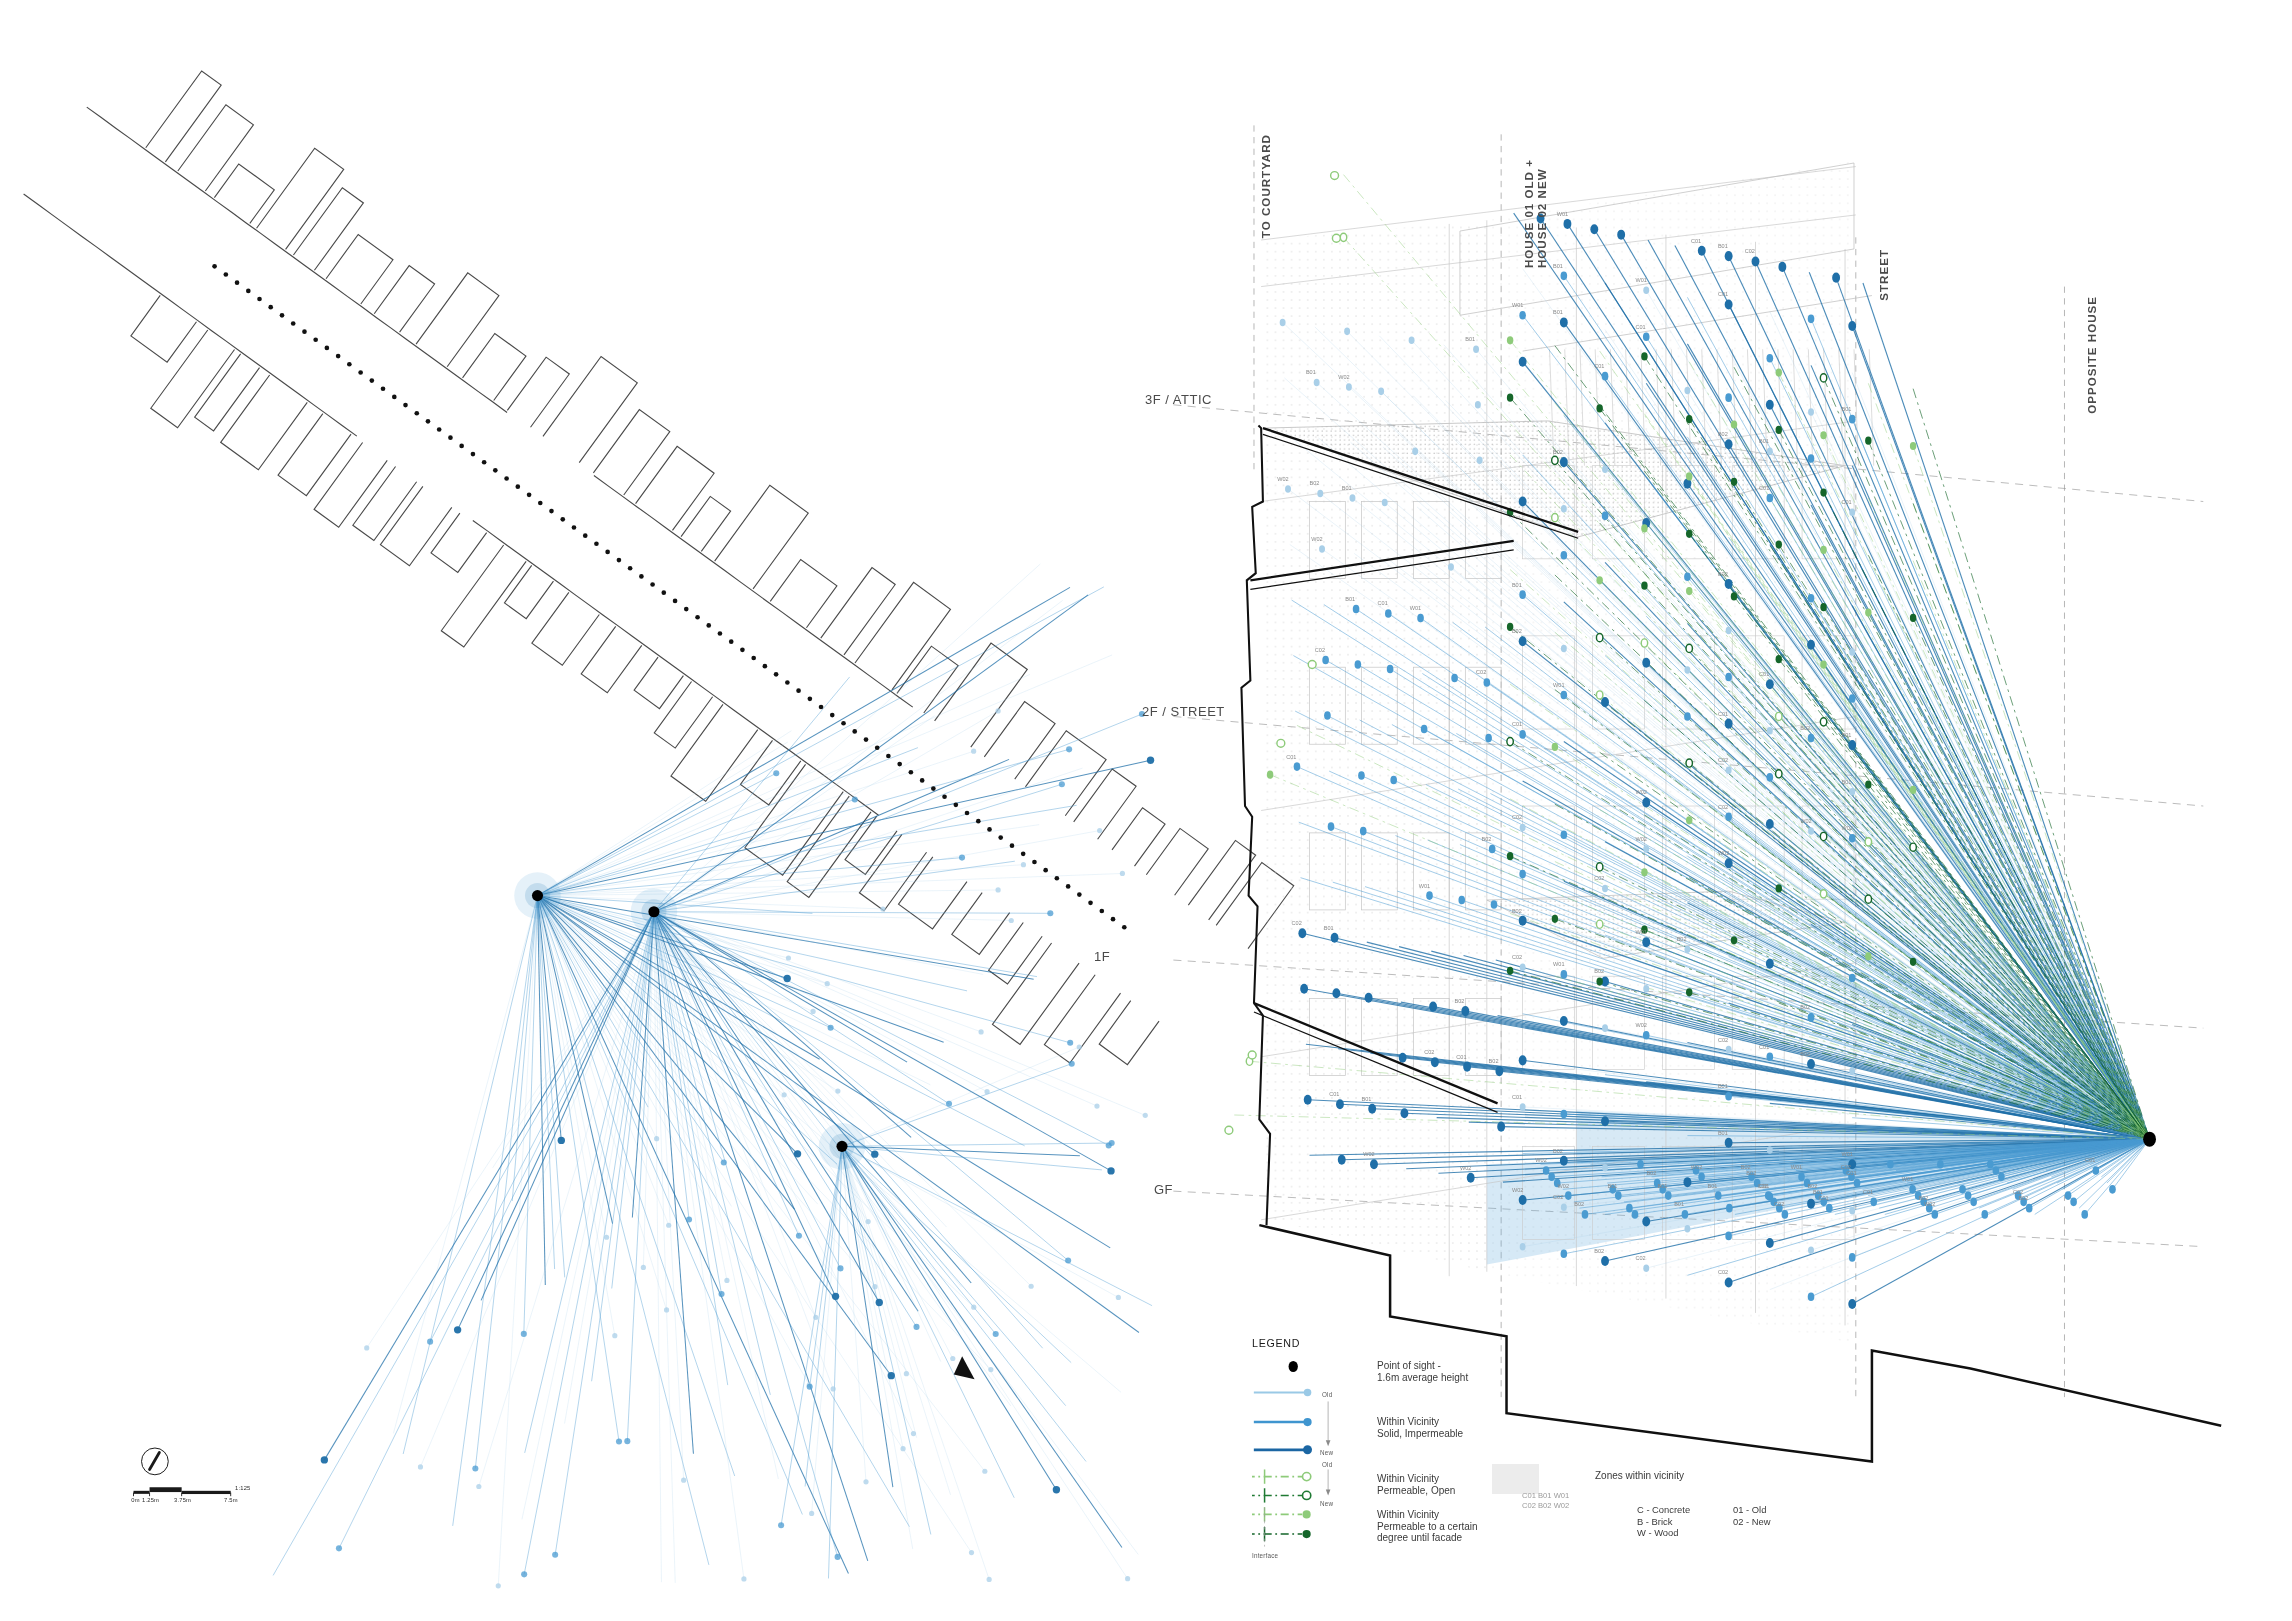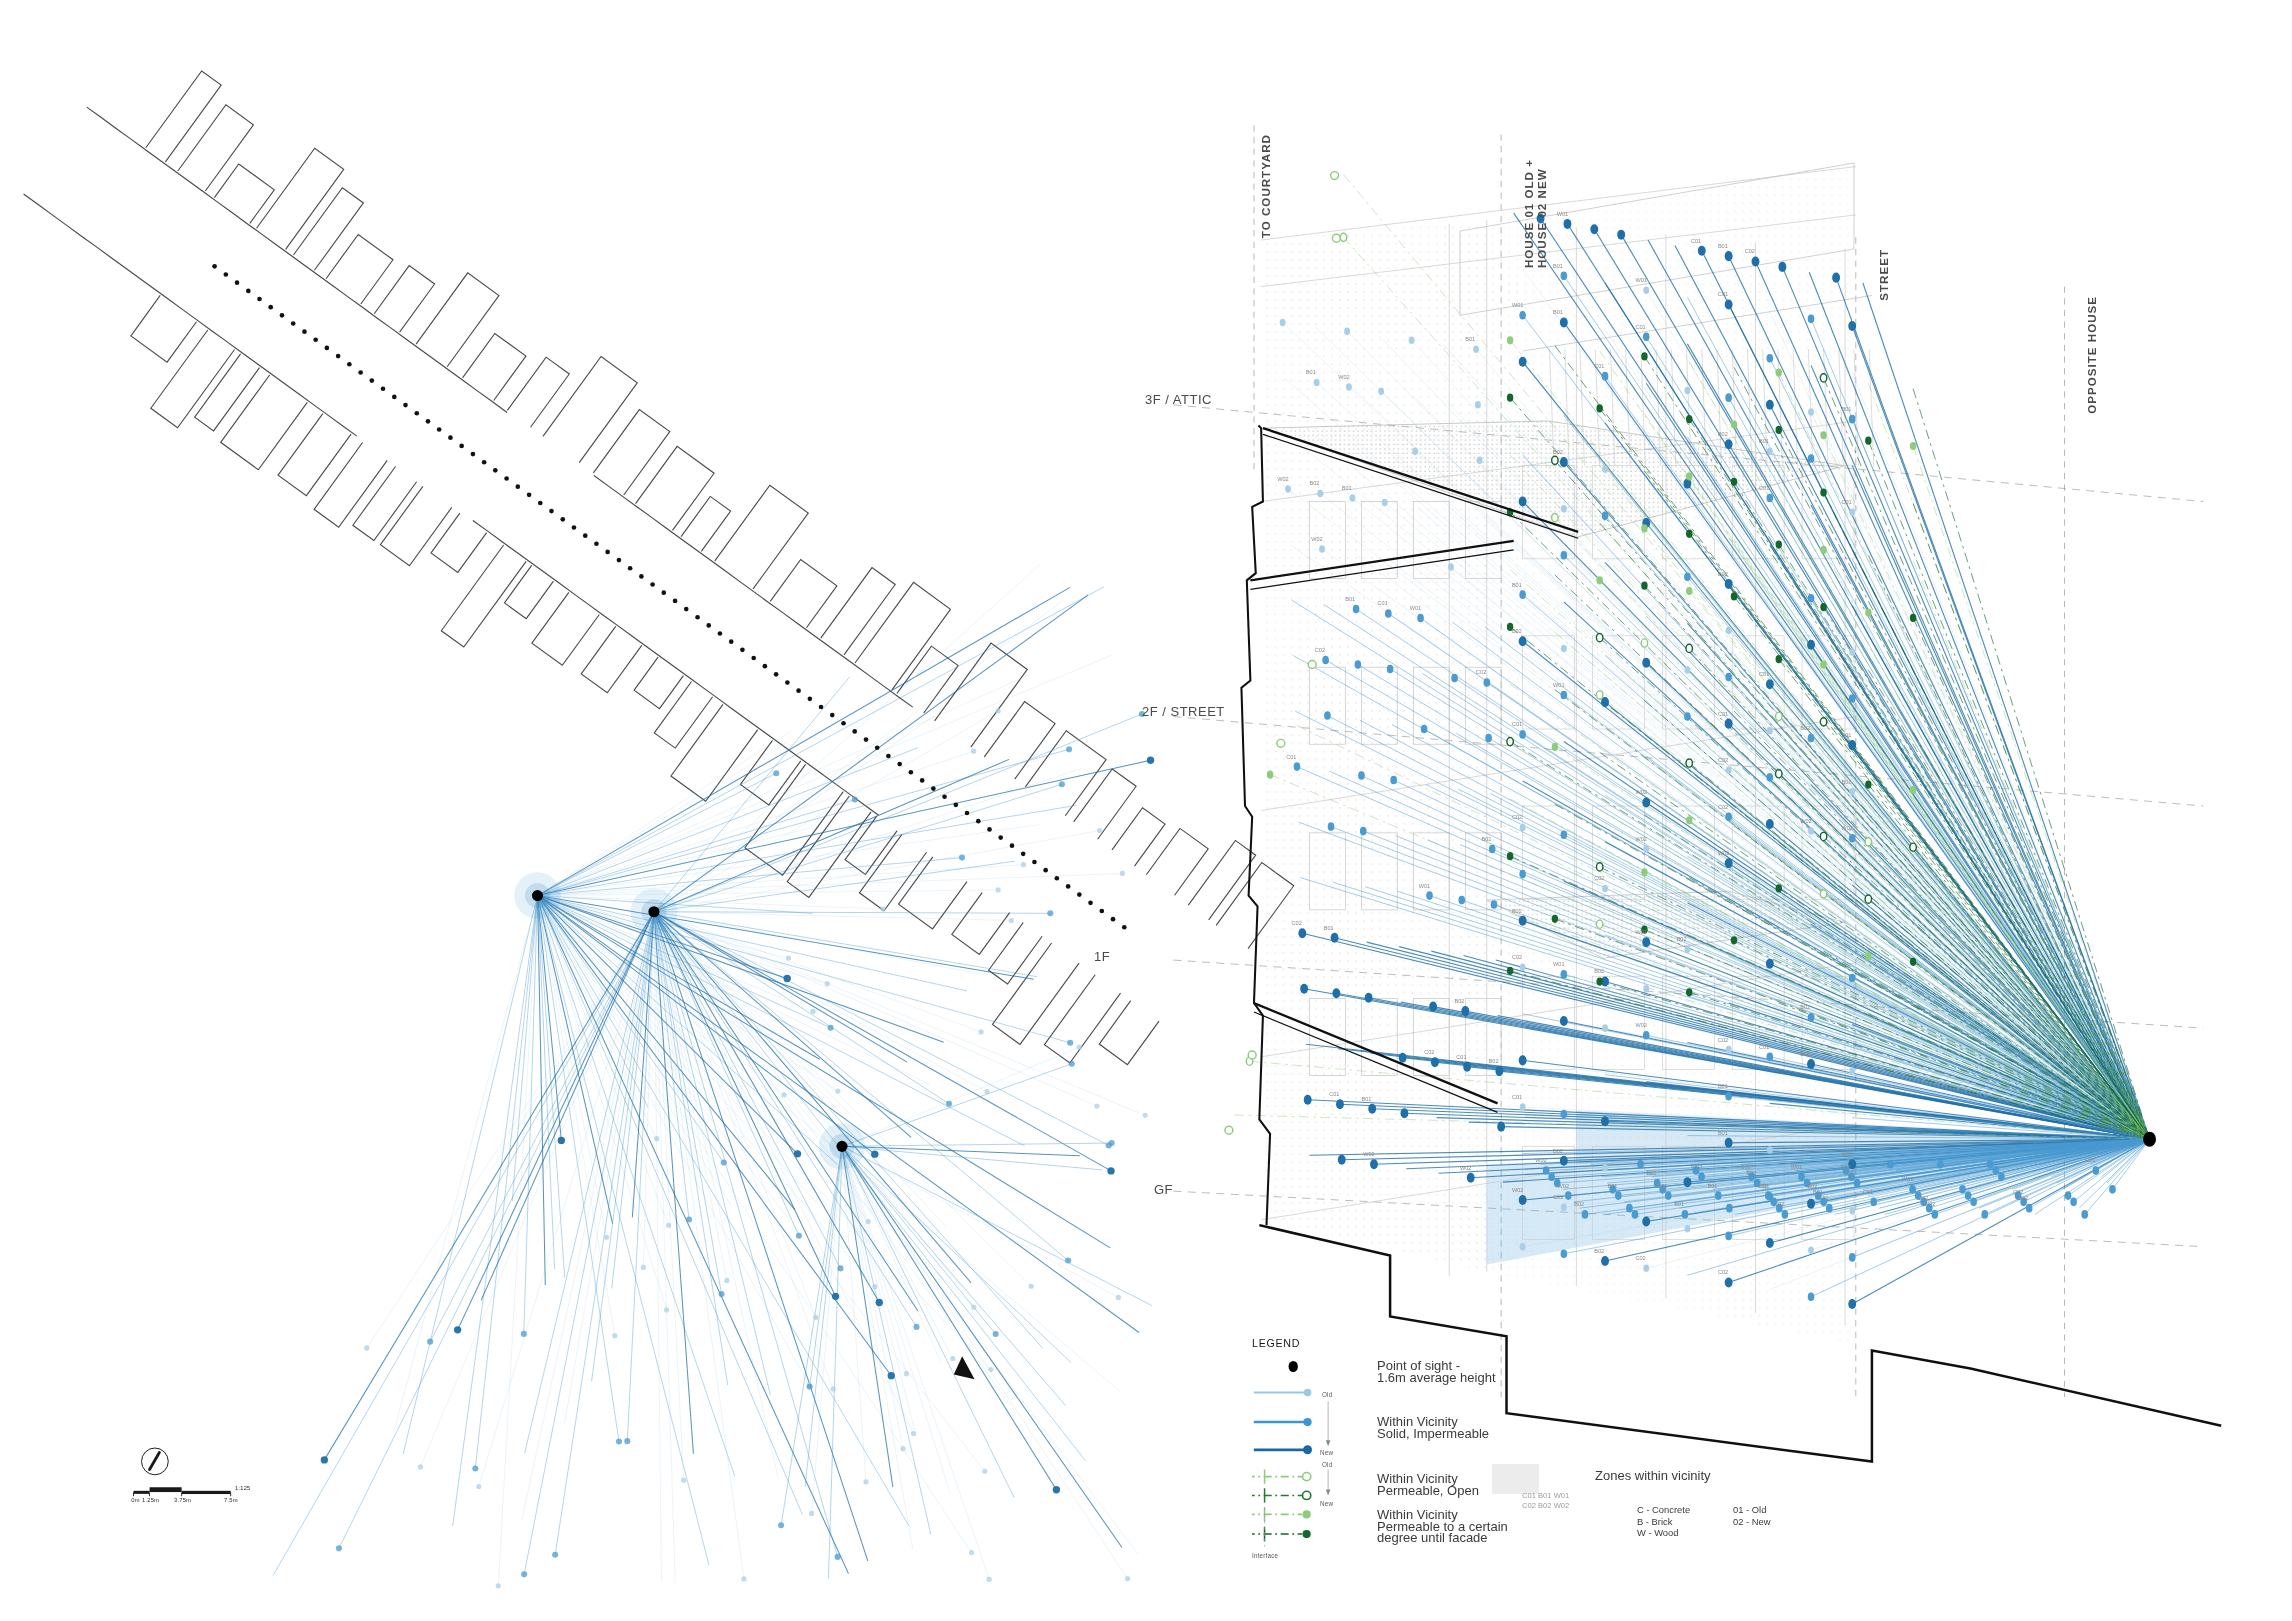--- a/index.html
+++ b/index.html
@@ -54,21 +54,21 @@
     font-family: "Liberation Sans", sans-serif;
     color: #2f2f2f;
   }
   #legend .title {
     position: absolute; left: 0; top: 0;
     font-size: 10.7px; font-weight: normal; letter-spacing: 0.7px;
     color: #1a1a1a;
   }
   #legend .ltext {
     position: absolute;
-    font-size: 13px;
+    font-size: 10px;
     line-height: 11.6px;
     color: #3a3a3a;
     white-space: pre-line;
   }
   #legend .tiny {
     position: absolute;
     font-size: 6.3px;
     color: #5a5a5a;
     letter-spacing: 0.2px;
   }

